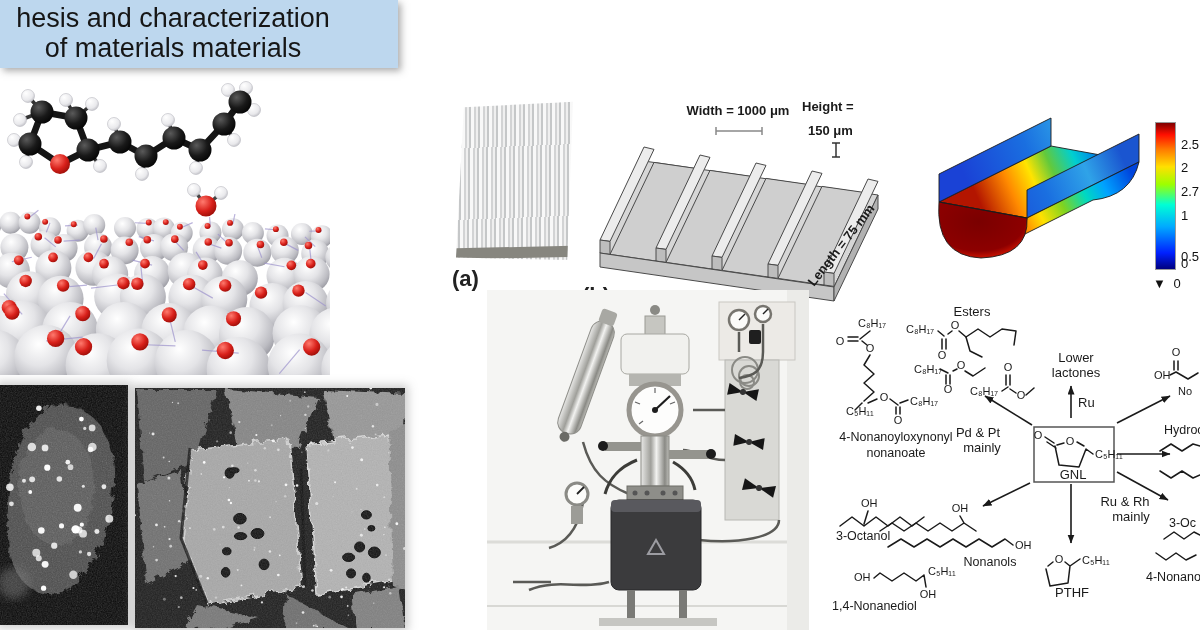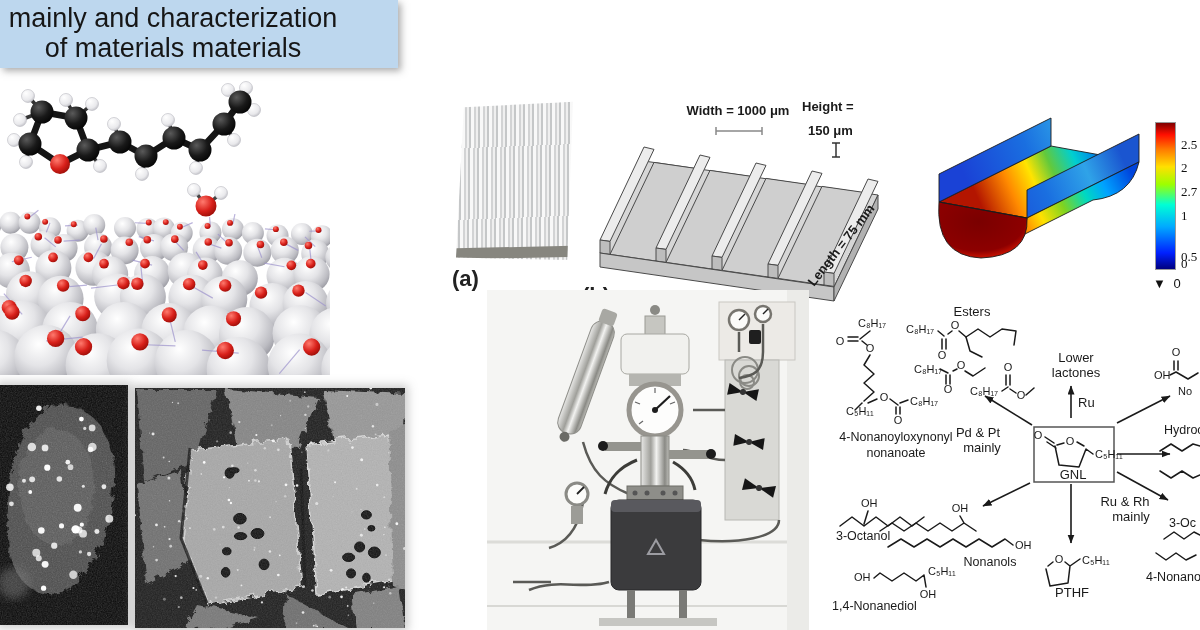--- a/index.html
+++ b/index.html
@@ -19,40 +19,40 @@
   .plate{left:457px;top:103px;width:116px;height:158px;
          background:repeating-linear-gradient(90deg,#efefef 0 2px,#c5c7c8 2px 4px,#f8f8f8 4px 7px,#d2d3d4 7px 9px);
          transform:rotate(-1.2deg) skewX(-2deg);
          clip-path:polygon(5% 2%,99% 0%,96% 100%,0% 97%);}
   .plate .base{position:absolute;left:0;bottom:3px;width:100%;height:11px;background:#87867f;}
   .panel-label{font-size:22px;font-weight:bold;color:#222;}
   
   .cbar-wrap{left:1150px;top:118px;width:50px;height:182px;font-size:13px;color:#111;}
   .cbar{position:absolute;left:5px;top:4px;width:19px;height:146px;border:1px solid #999;
         background:linear-gradient(to top,#00007f 0%,#0020ff 11%,#00aaff 29%,#00ffd5 44%,#9dff00 58%,#ffe000 70%,#ff7a00 82%,#ff0f00 92%,#800000 100%);}
-  .cb-tick{position:absolute;left:31px;line-height:14px;font-family:Liberation Serif, serif;}
+  .cb-tick{position:absolute;left:31px;line-height:14px;}
   .cb-min{position:absolute;left:3px;top:158px;letter-spacing:2px;}
   
   .reactor{left:487px;top:290px;width:322px;height:340px;box-shadow:inset 0 0 18px 12px #fff;}
   svg text{font-family:"Liberation Sans",sans-serif;}
   .chem{font-size:11px;fill:#1a1a1a;}
   .lbl{font-size:12.5px;fill:#1a1a1a;}
   .big{font-size:13px;fill:#1a1a1a;}
   .dim{font-size:13px;font-weight:bold;fill:#1a1a1a;}
   .sk{stroke:#1a1a1a;stroke-width:1.5;fill:none;stroke-linejoin:round;stroke-linecap:round;}
   .arrow{stroke:#1a1a1a;stroke-width:1.6;fill:none;}
 </style>
 </head>
 <body>
 
 <div id="canvas">
 
   <div class="abs hdr-left">
     <div class="t">
-      <div>mainly and characterization</div>
+      <div>hesis and characterization</div>
       <div>of materials materials</div>
     </div>
   </div>
 
   <svg class="abs" style="left:0;top:80px" width="330" height="295" viewBox="0 0 330 295">
     <defs>
       <radialGradient id="sphG" cx="38%" cy="30%" r="75%">
         <stop offset="0%" stop-color="#ffffff"></stop>
           <stop offset="45%" stop-color="#e4e4e7"></stop>
         <stop offset="80%" stop-color="#bcbcc2"></stop>

